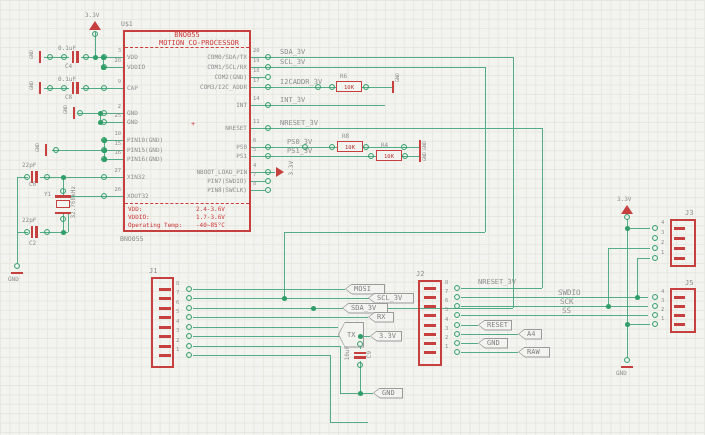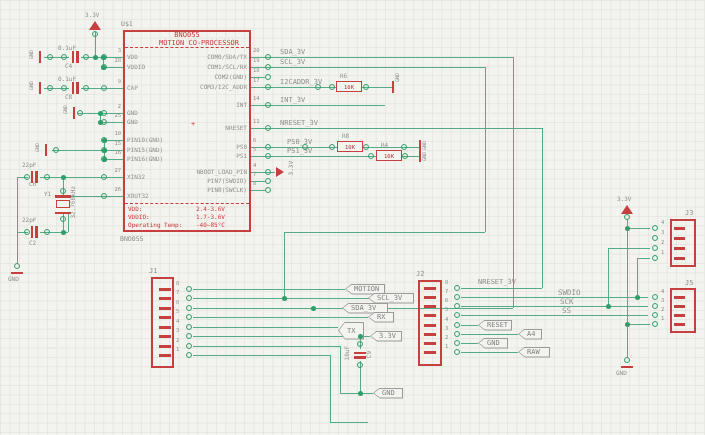--- a/index.html
+++ b/index.html
@@ -266,38 +266,38 @@
       <div class="p" style="top: 0px;"></div>
       <div class="p" style="top: 16.5px;"></div>
       <div class="b"></div>
     </div>
     <div class="arrow-up" style="left: 89px; top: 21px;"></div>
     <div class="arrow-up" style="left: 621px; top: 205px;"></div>
     <div class="arrow-right" style="left: 276px; top: 167px;"></div>
     <div class="flag" style="left: 345px; top: 283.5px; width: 40px; height: 11px;">
       <div class="fo"></div>
       <div class="fi"></div>
-      <div class="ft">MOTION</div>
+      <div class="ft">MOSI</div>
     </div>
     <div class="flag" style="left: 368px; top: 292.5px; width: 46px; height: 11px;">
       <div class="fo"></div>
       <div class="fi"></div>
       <div class="ft">SCL_3V</div>
     </div>
     <div class="flag" style="left: 342px; top: 302.5px; width: 46px; height: 11px;">
       <div class="fo"></div>
       <div class="fi"></div>
       <div class="ft">SDA_3V</div>
     </div>
     <div class="flag" style="left: 368px; top: 311.5px; width: 26px; height: 11px;">
       <div class="fo"></div>
       <div class="fi"></div>
       <div class="ft">RX</div>
     </div>
-    <div class="flag" style="left: 338px; top: 321.5px; width: 26px; height: 18px;">
+    <div class="flag" style="left: 338px; top: 321.5px; width: 26px; height: 26px;">
       <div class="fo"></div>
       <div class="fi"></div>
       <div class="ft">TX</div>
     </div>
     <div class="flag" style="left: 370px; top: 330.5px; width: 32px; height: 11px;">
       <div class="fo"></div>
       <div class="fi"></div>
       <div class="ft">3.3V</div>
     </div>
     <div class="flag" style="left: 373px; top: 387.5px; width: 30px; height: 11px;">

